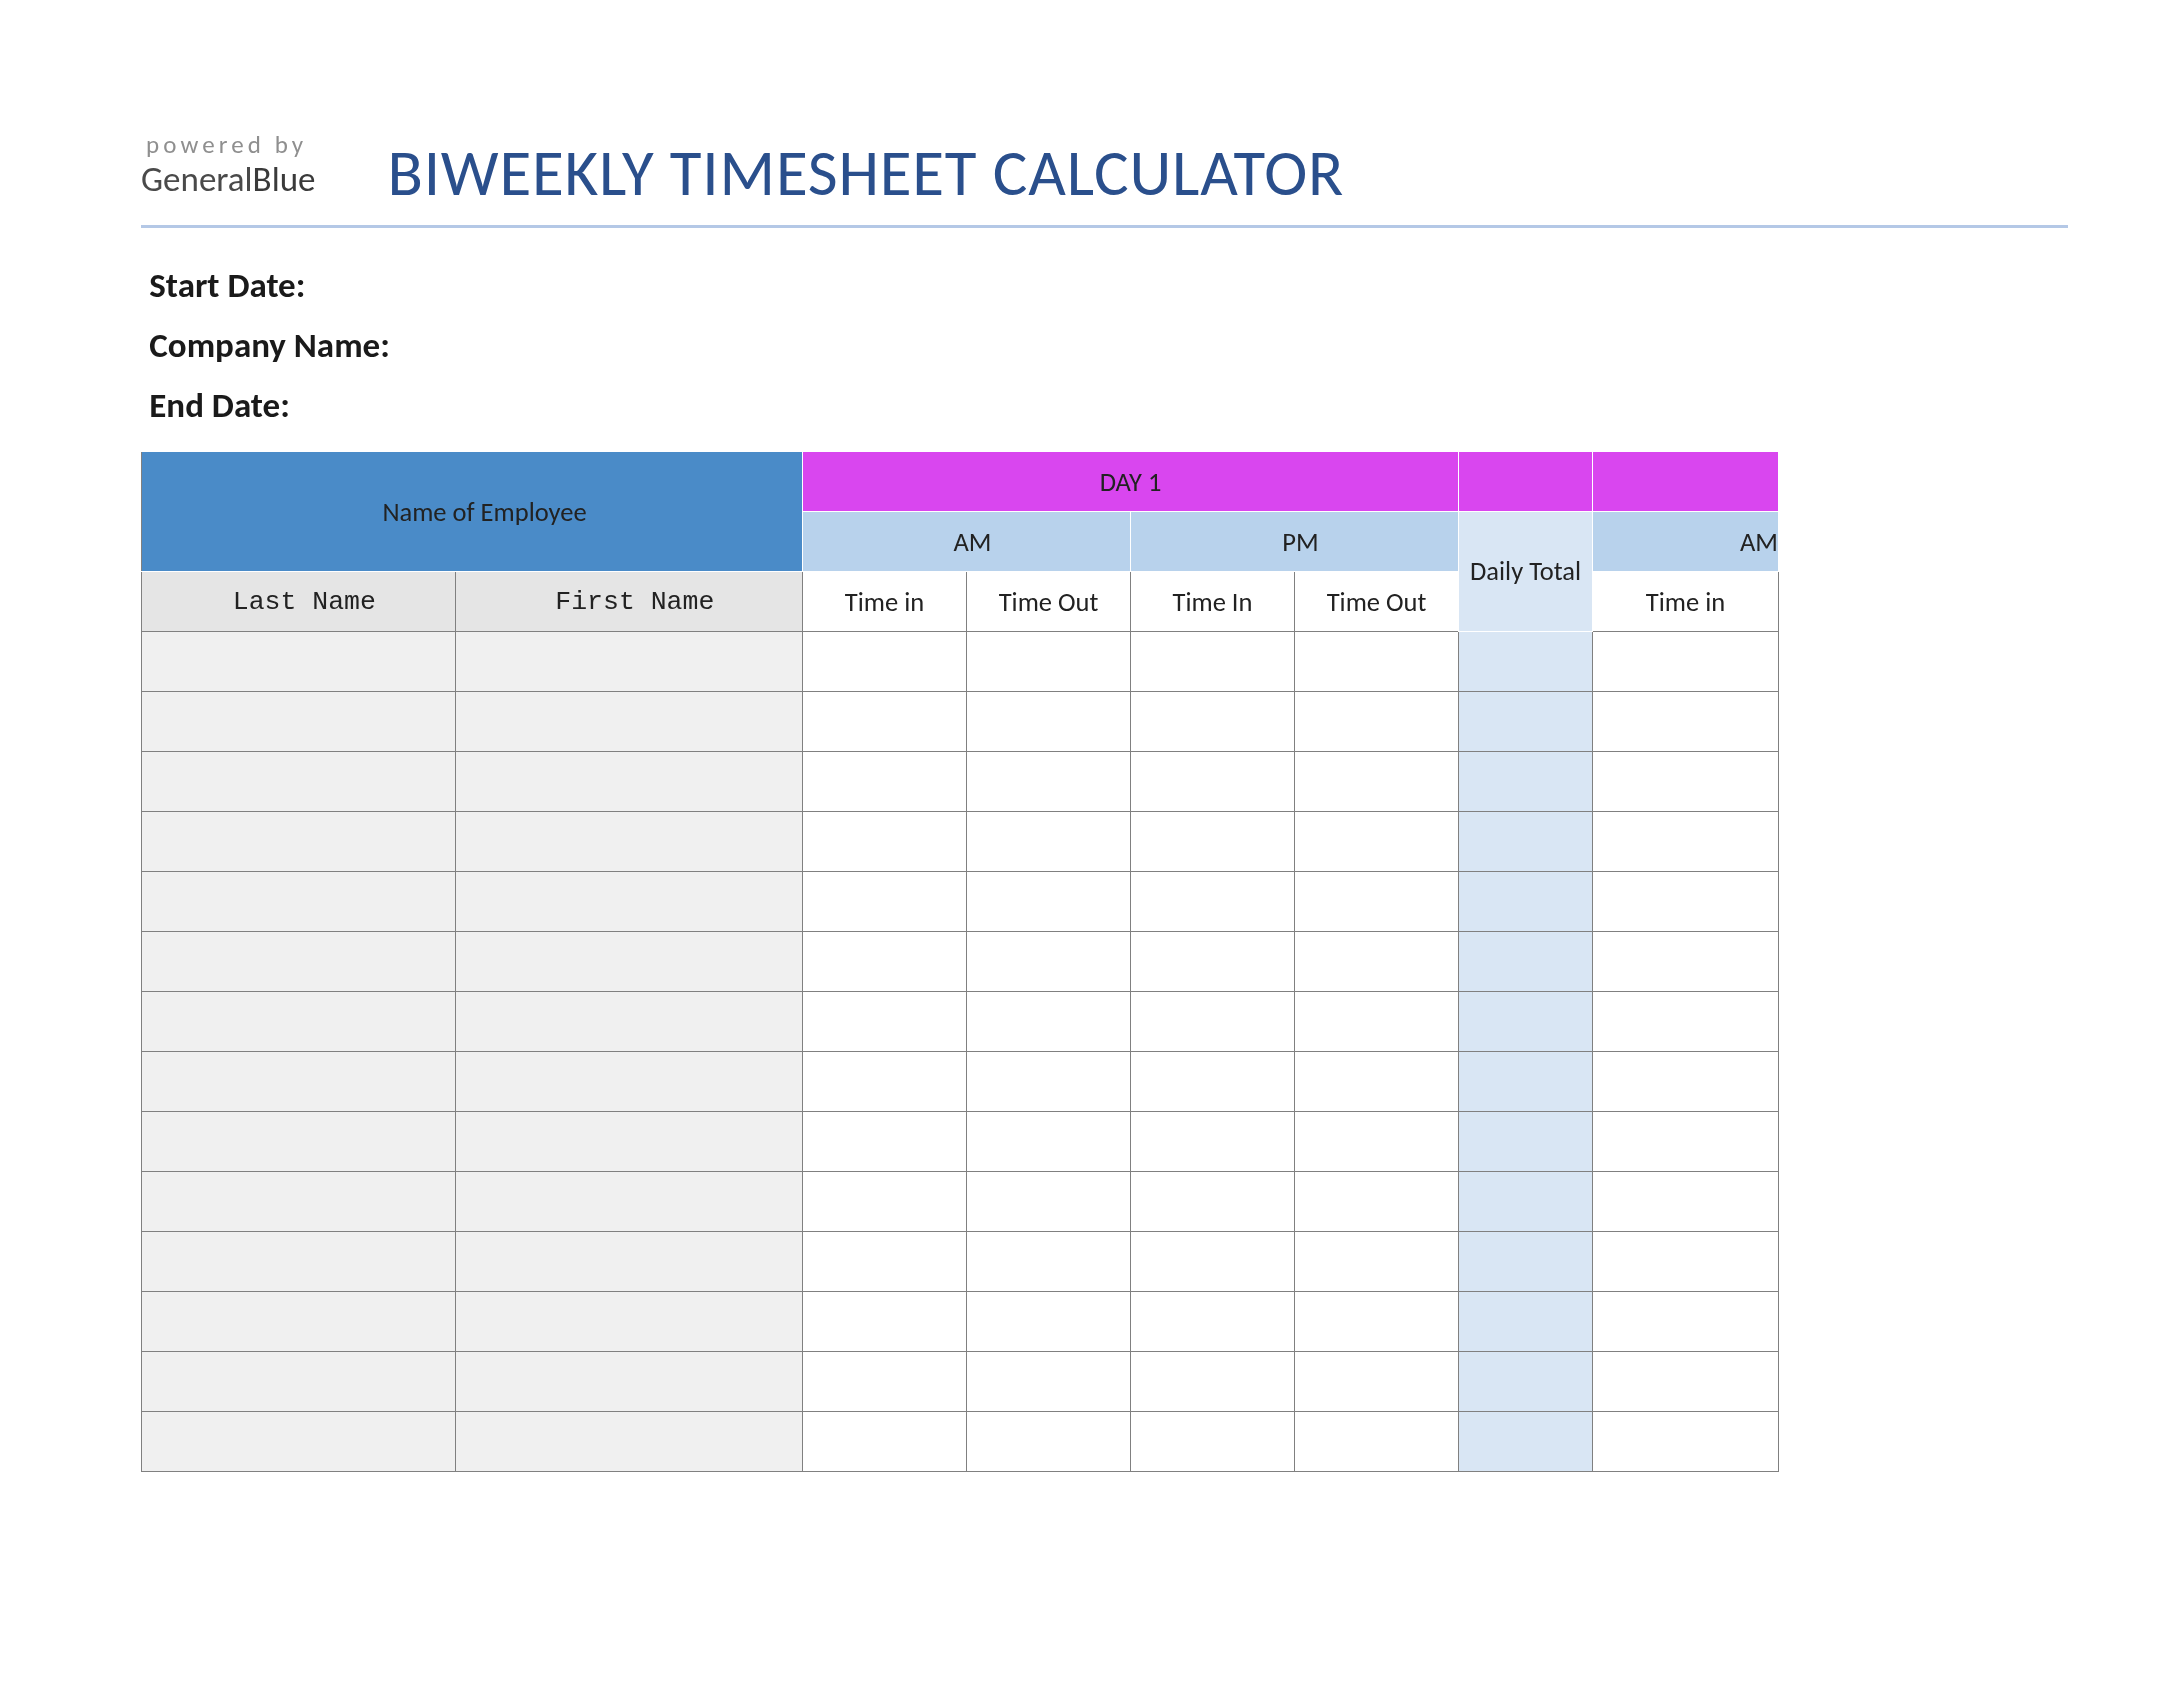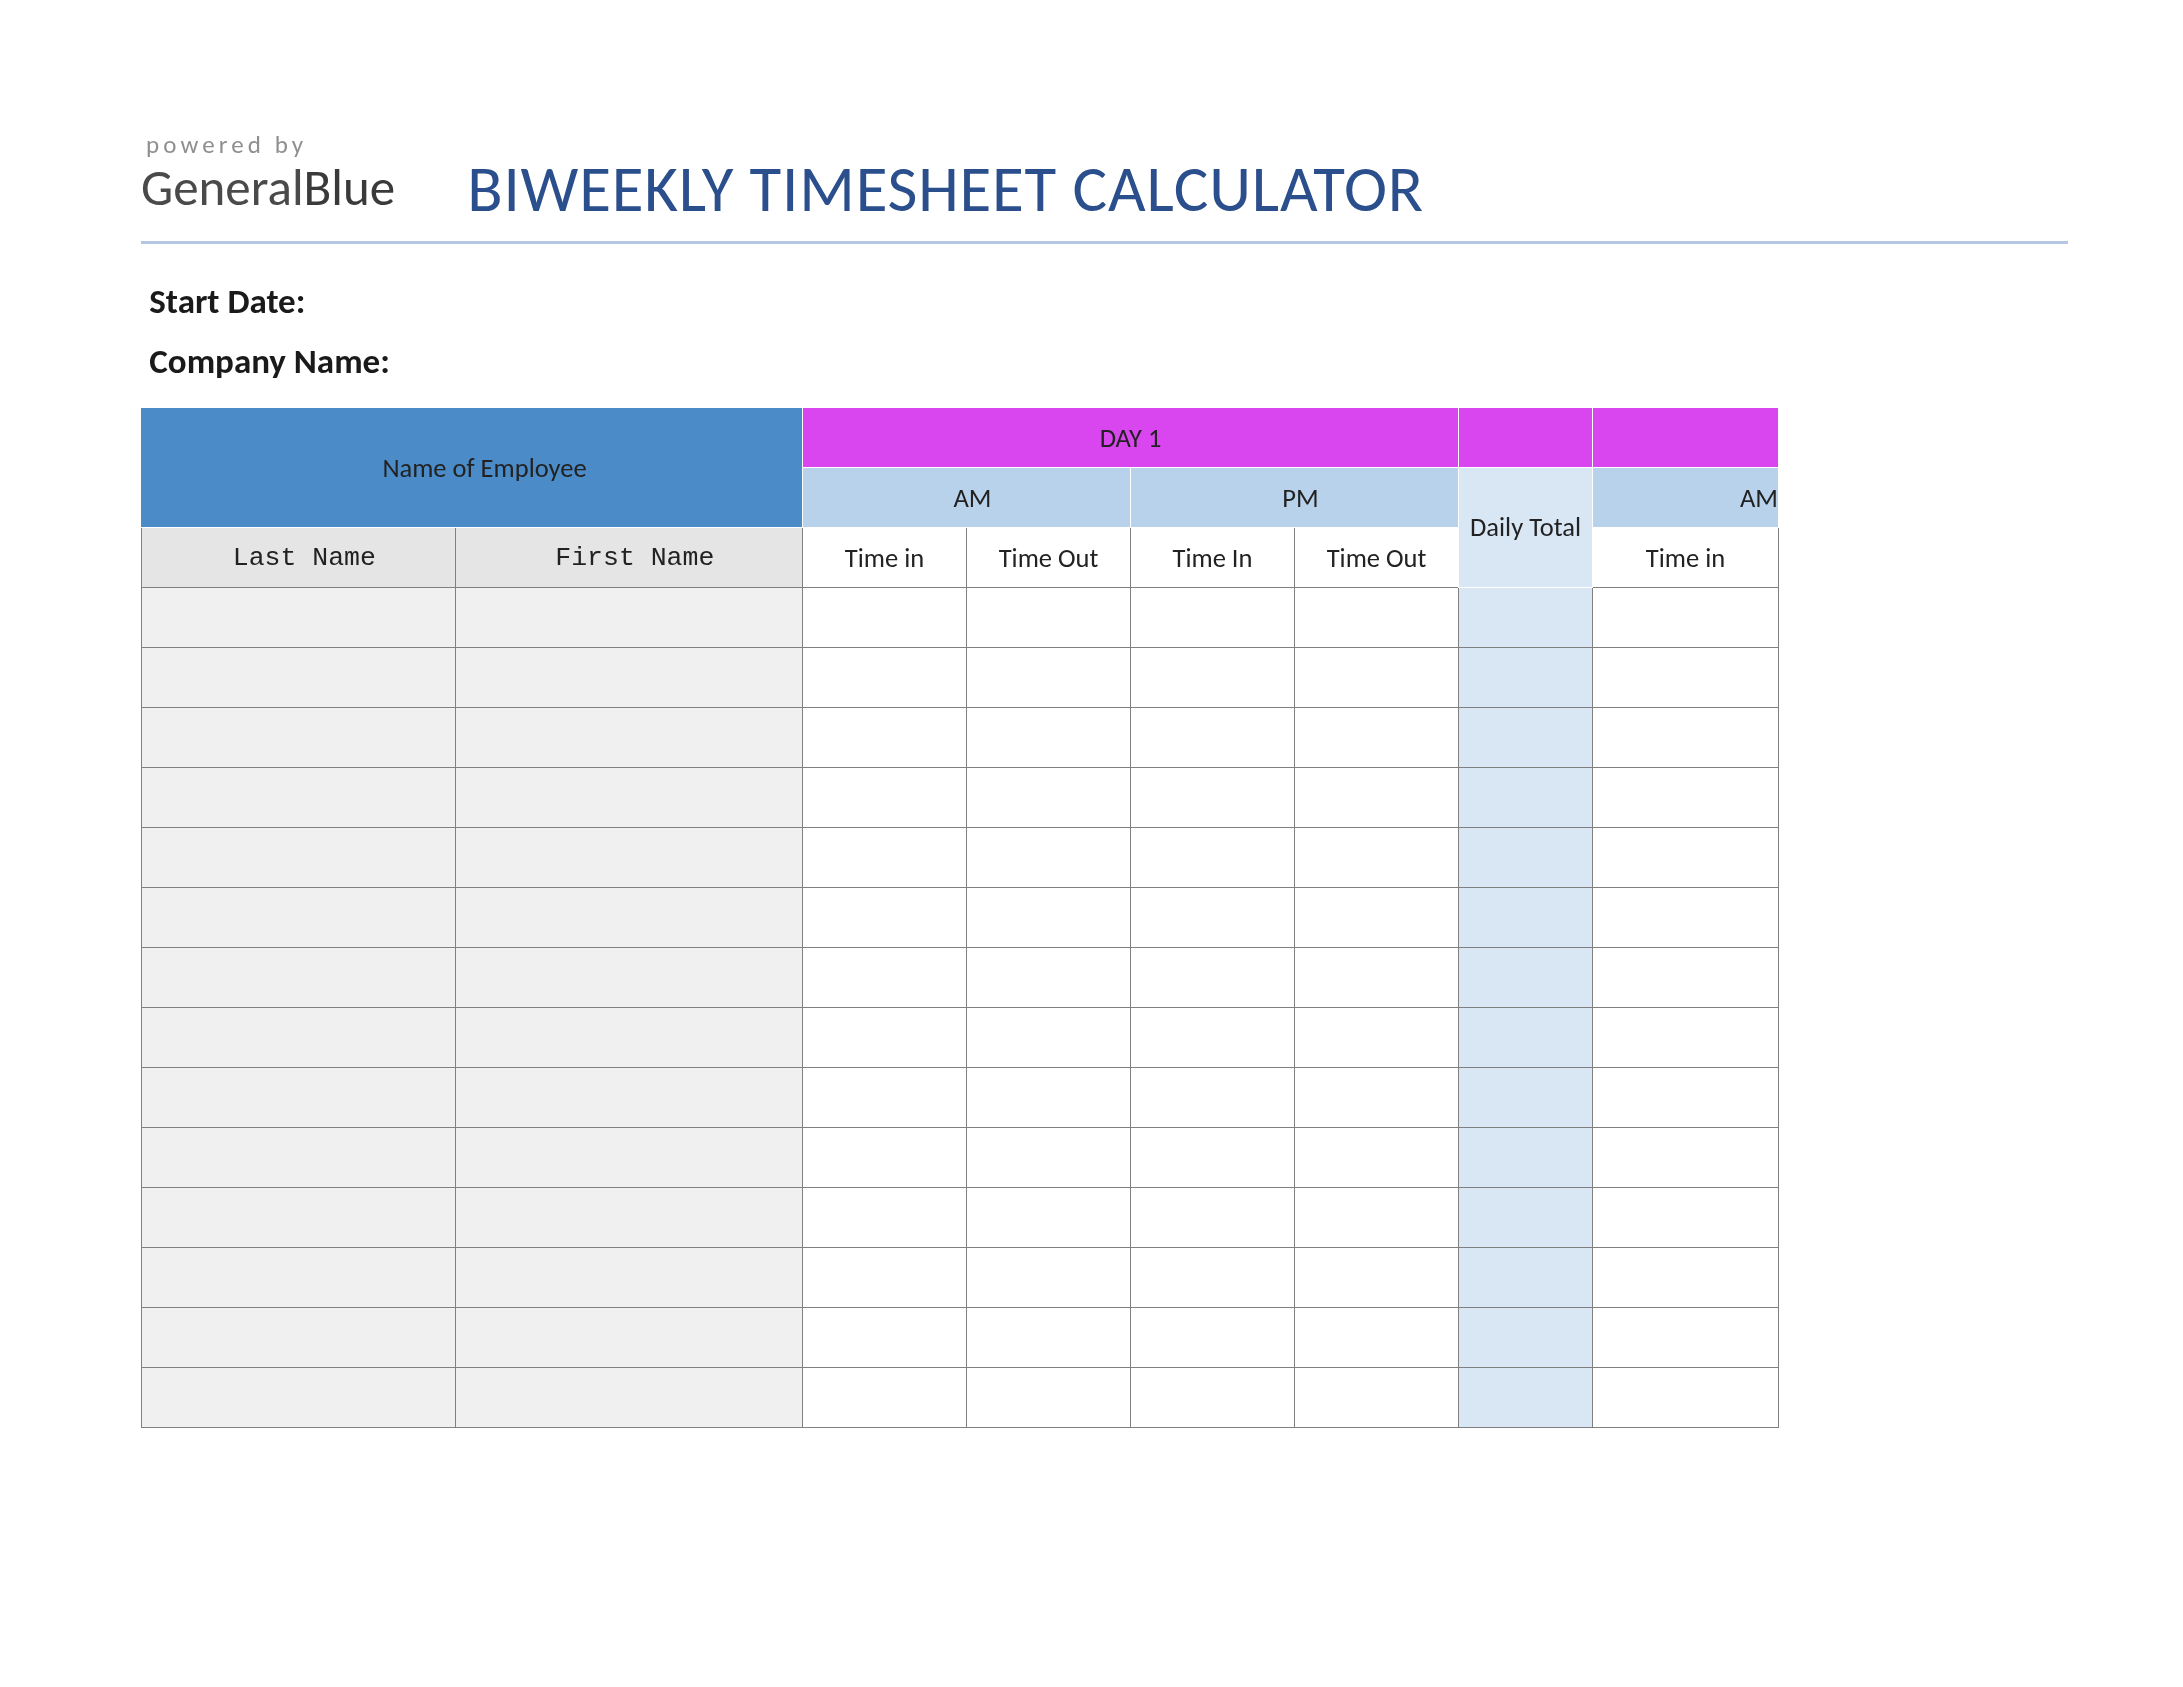--- a/index.html
+++ b/index.html
@@ -19,21 +19,21 @@
   }
   .logo-block { line-height: 1; padding-bottom: 15px; }
   .logo-powered {
     color: #8f8f8f;
     font-size: 25px;
     letter-spacing: 4.1px;
     font-weight: 400;
     margin-bottom: 5px;
     margin-left: 5px;
   }
-  .logo-name { font-size: 51px; color: #4a4a4a; font-weight: 300; }
+  .logo-name { font-size: 35px; color: #4a4a4a; font-weight: 300; }
   .logo-name .bold { font-weight: 400; color: #3a3a3a; }
   .title {
     color: #2a4f8c;
     font-size: 65px;
     font-weight: 400;
     letter-spacing: 0.8px;
   }
   .divider {
     height: 3.3px;
     background: #b4c8e6;
@@ -135,20 +135,21 @@
     <div class="logo-name"><span>General</span><span class="bold">Blue</span></div>
   </div>
   <div class="title">BIWEEKLY TIMESHEET CALCULATOR</div>
 </div>
 
 <div class="divider"></div>
 
 <div class="meta">
   <div class="meta-row">Start Date:</div>
   <div class="meta-row">Company Name:</div>
+  <div class="meta-row">End Date:</div>
 </div>
 
 <table class="sheet">
   <colgroup>
     <col class="col-last">
       <col class="col-first">
     <col class="col-time">
       <col class="col-time">
       <col class="col-time">
       <col class="col-time">

